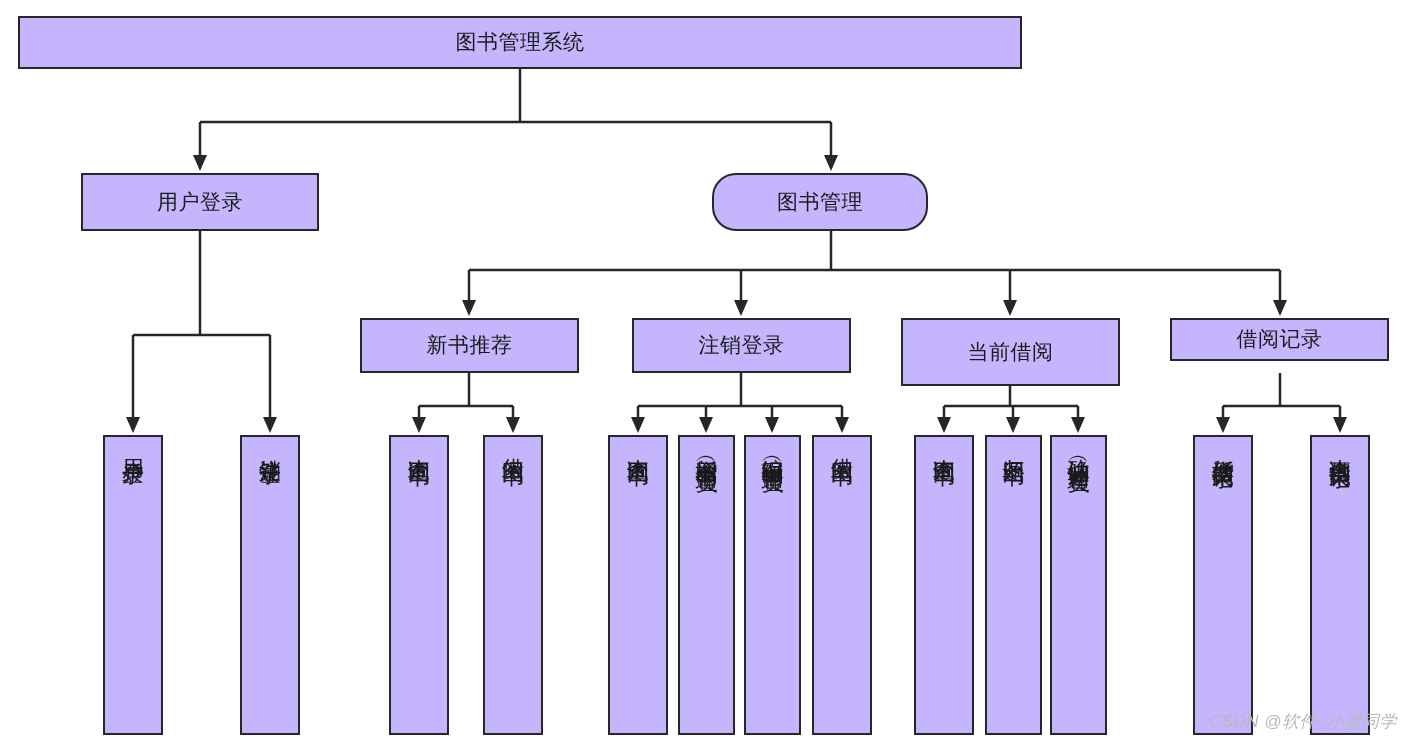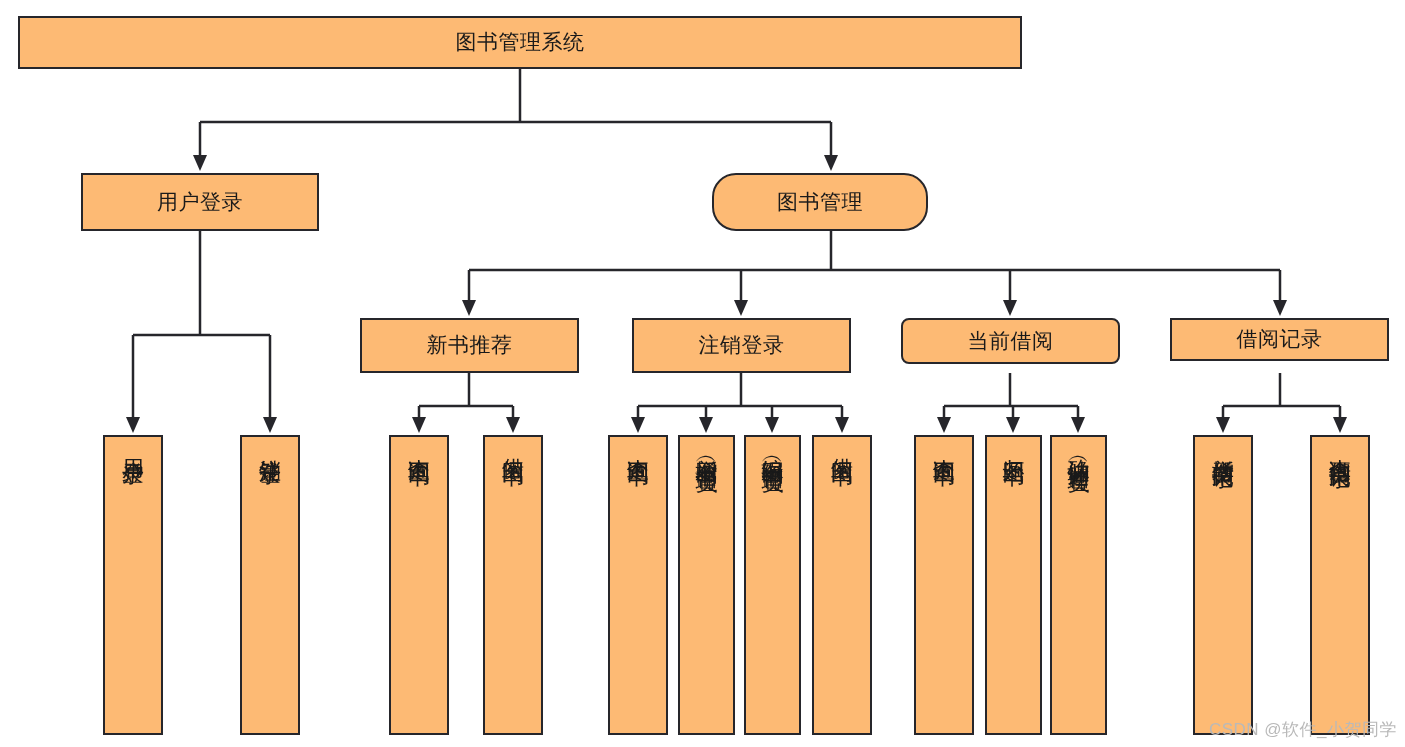--- a/index.html
+++ b/index.html
@@ -20,21 +20,21 @@
   #edges {
     position: absolute;
     left: 0;
     top: 0;
     width: 1405px;
     height: 747px;
   }
   .node {
     position: absolute;
     box-sizing: border-box;
-    background: #fdba74;
+    background: #c4b5fd;
     border: 2px solid #26262b;
     display: flex;
     align-items: center;
     justify-content: center;
     overflow: hidden;
   }
   .node .label {
     color: #1a1a1a;
     font-size: 21px;
     line-height: 1.18;
@@ -50,26 +50,27 @@
     writing-mode: vertical-rl;
     text-orientation: upright;
     font-size: 22px;
     letter-spacing: 2px;
     line-height: 1;
     white-space: nowrap;
   }
   #watermark {
     position: absolute;
     right: 8px;
-    bottom: 6px;
+    bottom: 14px;
     color: #b9b9b9;
     font-size: 17px;
     letter-spacing: 0.5px;
     white-space: nowrap;
     pointer-events: none;
+    font-style: italic;
   }
 </style>
 </head>
 <body>
 
 <div id="stage">
 
   <svg id="edges" viewBox="0 0 1405 747" xmlns="http://www.w3.org/2000/svg">
       <line x1="520" y1="69" x2="520" y2="122" stroke="#26262b" stroke-width="2.5"></line>
       <line x1="200" y1="122" x2="831" y2="122" stroke="#26262b" stroke-width="2.5"></line>
@@ -134,21 +135,21 @@
       </div>
       <div class="node" style="left: 712px; top: 173px; width: 216px; height: 58px; border-radius: 24px;">
         <span class="label">图书管理</span>
       </div>
       <div class="node" style="left: 360px; top: 318px; width: 219px; height: 55px; font-family: Liberation Serif, serif;">
         <span class="label">新书推荐</span>
       </div>
       <div class="node" style="left: 632px; top: 318px; width: 219px; height: 55px;">
         <span class="label">注销登录</span>
       </div>
-      <div class="node" style="left: 901px; top: 318px; width: 219px; height: 46px; border-radius: 8px;">
+      <div class="node" style="left: 901px; top: 318px; width: 219px; height: 68px;">
         <span class="label">当前借阅</span>
       </div>
       <div class="node" style="left: 1170px; top: 318px; width: 219px; height: 43px;">
         <span class="label">借阅记录</span>
       </div>
       <div class="node vertical" style="left: 103px; top: 435px; width: 60px; height: 300px;">
         <span class="label">用户登录</span>
       </div>
       <div class="node vertical" style="left: 240px; top: 435px; width: 60px; height: 300px;">
         <span class="label">注销登录</span>

